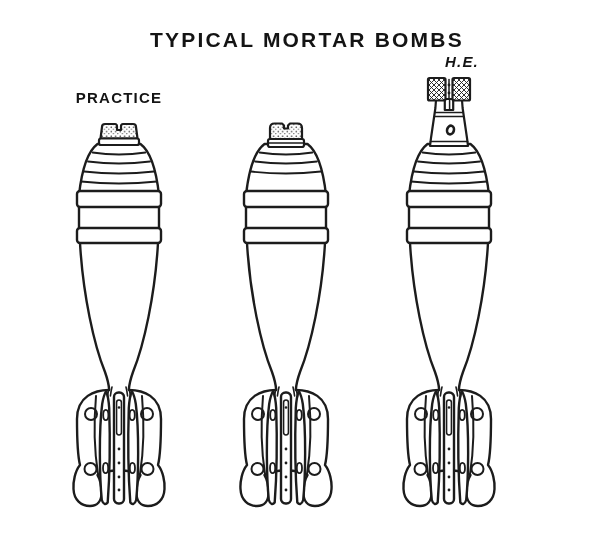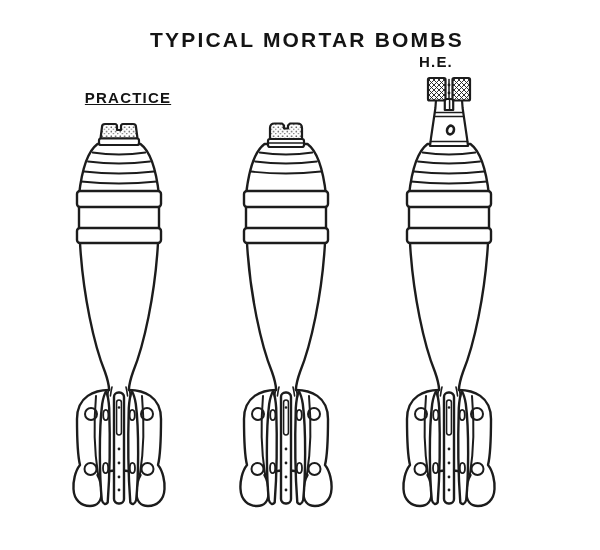--- a/index.html
+++ b/index.html
@@ -9,23 +9,23 @@
   }
   .fig-title{
     position:absolute;top:28px;left:150px;width:276px;text-align:center;
     font-size:21px;font-weight:bold;letter-spacing:2.2px;color:#141414;
     white-space:nowrap;
   }
   .bomb-label{
     position:absolute;width:120px;text-align:center;font-size:15px;
     font-weight:bold;letter-spacing:1.2px;color:#141414;white-space:nowrap;
   }
-  .label-practice{left:68px;top:89px;text-decoration:underline;}
+  .label-practice{left:59px;top:89px;}
   .label-smoke{left:230px;top:89px;}
-  .label-he{left:376px;top:53px;}
+  .label-he{left:402px;top:53px;font-style:italic;}
   svg.drawing{position:absolute;left:0;top:0;}
 </style>
 </head>
 <body>
 
 <div class="page">
 
   <div class="fig-title">TYPICAL MORTAR BOMBS</div>
 
   <div class="bomb-label label-practice">PRACTICE</div>

